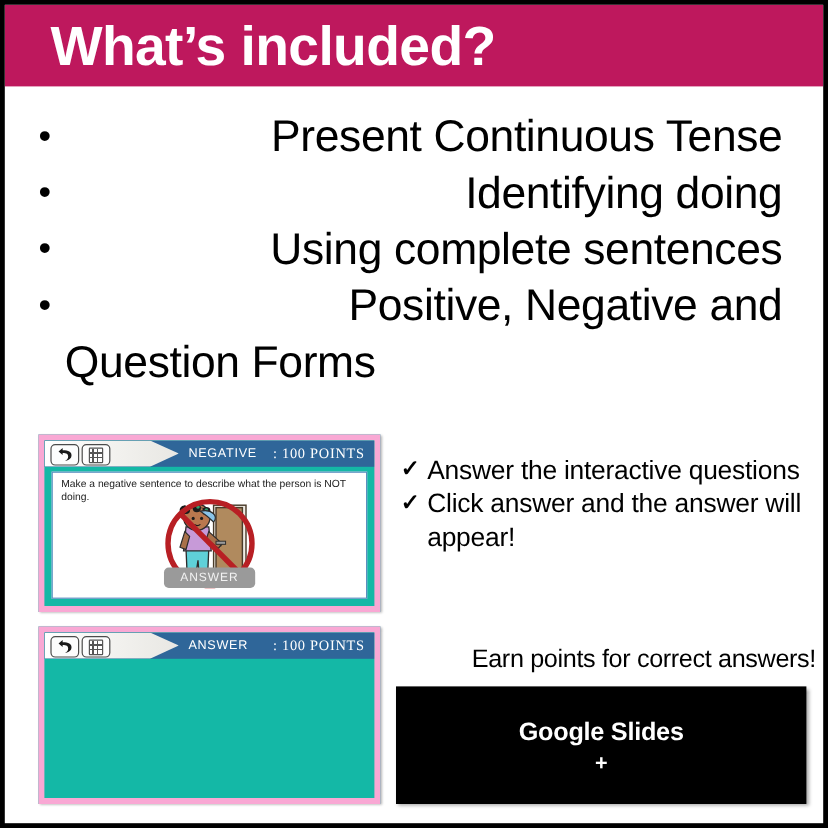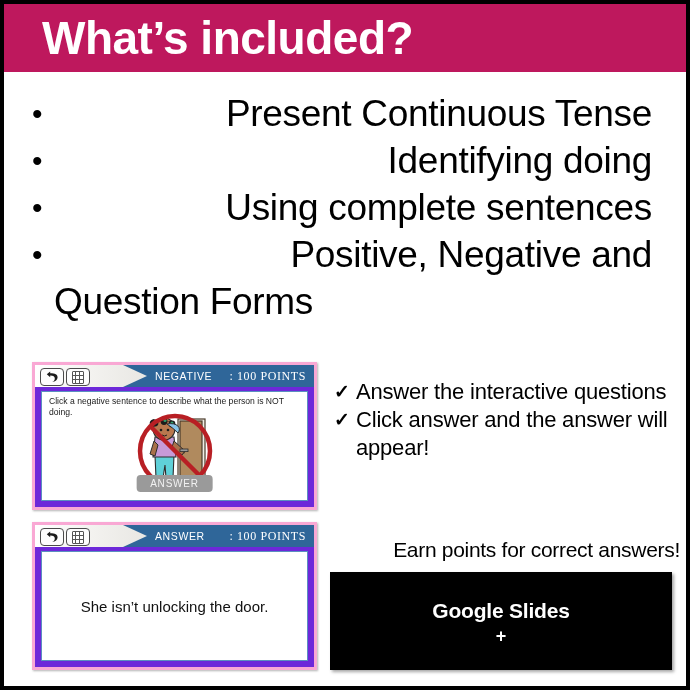--- a/index.html
+++ b/index.html
@@ -64,22 +64,22 @@
     padding-left: 22px;
     color: #000000;
     font-size: 37px;
     line-height: 47px;
     letter-spacing: -0.3px;
   }
 
   
   .slide {
     position: absolute;
-    background: #6d28d9;
-    border: 3px solid #f9a8d4;
+    background: #14b8a6;
+    border: 5px solid #f9a8d4;
     box-shadow: 1px 1px 2px rgba(0,0,0,0.30);
     box-sizing: border-box;
     overflow: hidden;
   }
   .slide-top {
     position: relative;
     height: 22px;
     background: #2f6699;
     display: flex;
     align-items: center;
@@ -283,21 +283,21 @@
                    C9.4 10.6 11.6 8.9 11.6 6.3 C11.6 3.6 9.2 2.2 4.2 2.2 Z" fill="#1a1a1a"></path>
         </svg>
       </div>
       <div class="icon-btn calc">
         <div class="calc-grid"></div>
       </div>
       <div class="slide-title">NEGATIVE</div>
       <div class="slide-points">: 100 POINTS</div>
     </div>
     <div class="slide-body">
-      <div class="slide-instruction">Click a negative sentence to describe what the person is NOT doing.</div>
+      <div class="slide-instruction">Make a negative sentence to describe what the person is NOT doing.</div>
 
       <div class="clip-wrap">
         <svg width="82" height="78" viewBox="0 0 82 78" aria-hidden="true">
 
           <rect x="44" y="7" width="27" height="62" fill="#f0ece4" stroke="#4a3b2a" stroke-width="1.2"></rect>
           <rect x="46" y="9" width="22" height="58" fill="#b08a5e" stroke="#4a3b2a" stroke-width="1.2"></rect>
           <circle cx="49.5" cy="40" r="1.6" fill="#5c4a33"></circle>
 
           <ellipse cx="25" cy="68" rx="7" ry="3.4" fill="#8dc63f" stroke="#2c2c2c" stroke-width="1"></ellipse>
           <ellipse cx="36" cy="68" rx="7" ry="3.4" fill="#8dc63f" stroke="#2c2c2c" stroke-width="1"></ellipse>
@@ -346,23 +346,20 @@
                    C7.4 4.4 8.8 5.3 8.8 7.4 C8.8 9.1 7.7 10.4 6.1 11
                    C9.4 10.6 11.6 8.9 11.6 6.3 C11.6 3.6 9.2 2.2 4.2 2.2 Z" fill="#1a1a1a"></path>
         </svg>
       </div>
       <div class="icon-btn calc">
         <div class="calc-grid"></div>
       </div>
       <div class="slide-title">ANSWER</div>
       <div class="slide-points">: 100 POINTS</div>
     </div>
-    <div class="slide-body">
-      <div class="answer-text">She isn’t unlocking the door.</div>
-    </div>
   </div>
 
   <div class="check-list">
     <div class="check-row">
       <span class="check-mark">✓</span>
       <span class="check-text">Answer the interactive questions</span>
     </div>
     <div class="check-row">
       <span class="check-mark">✓</span>
       <span class="check-text">Click answer and the answer will appear!</span>

